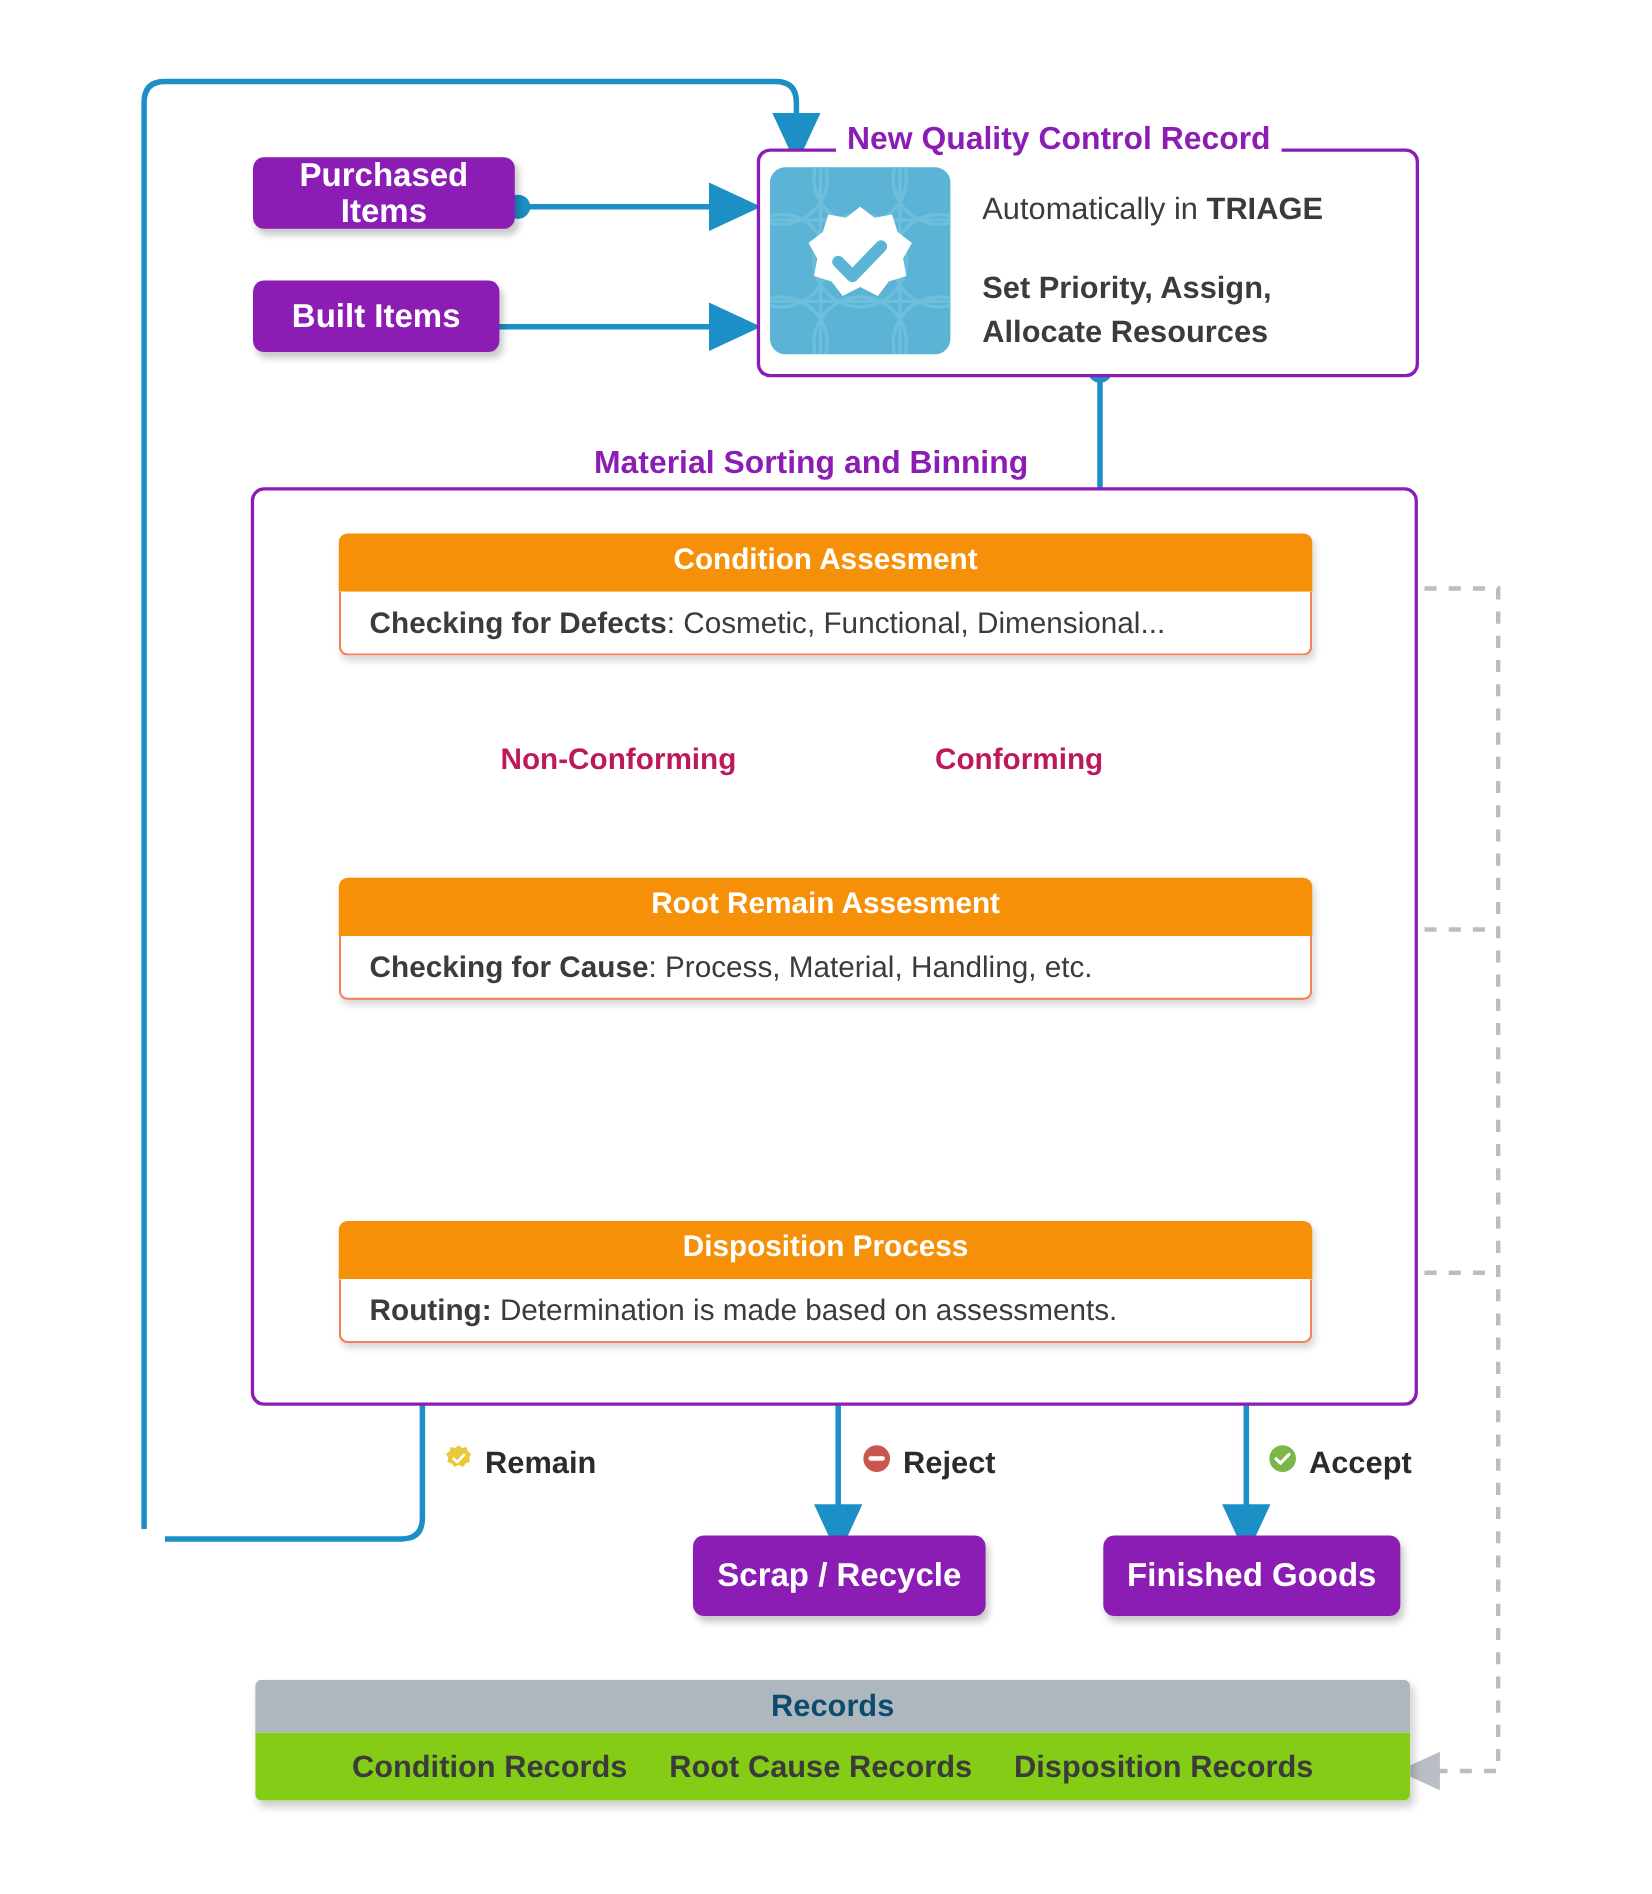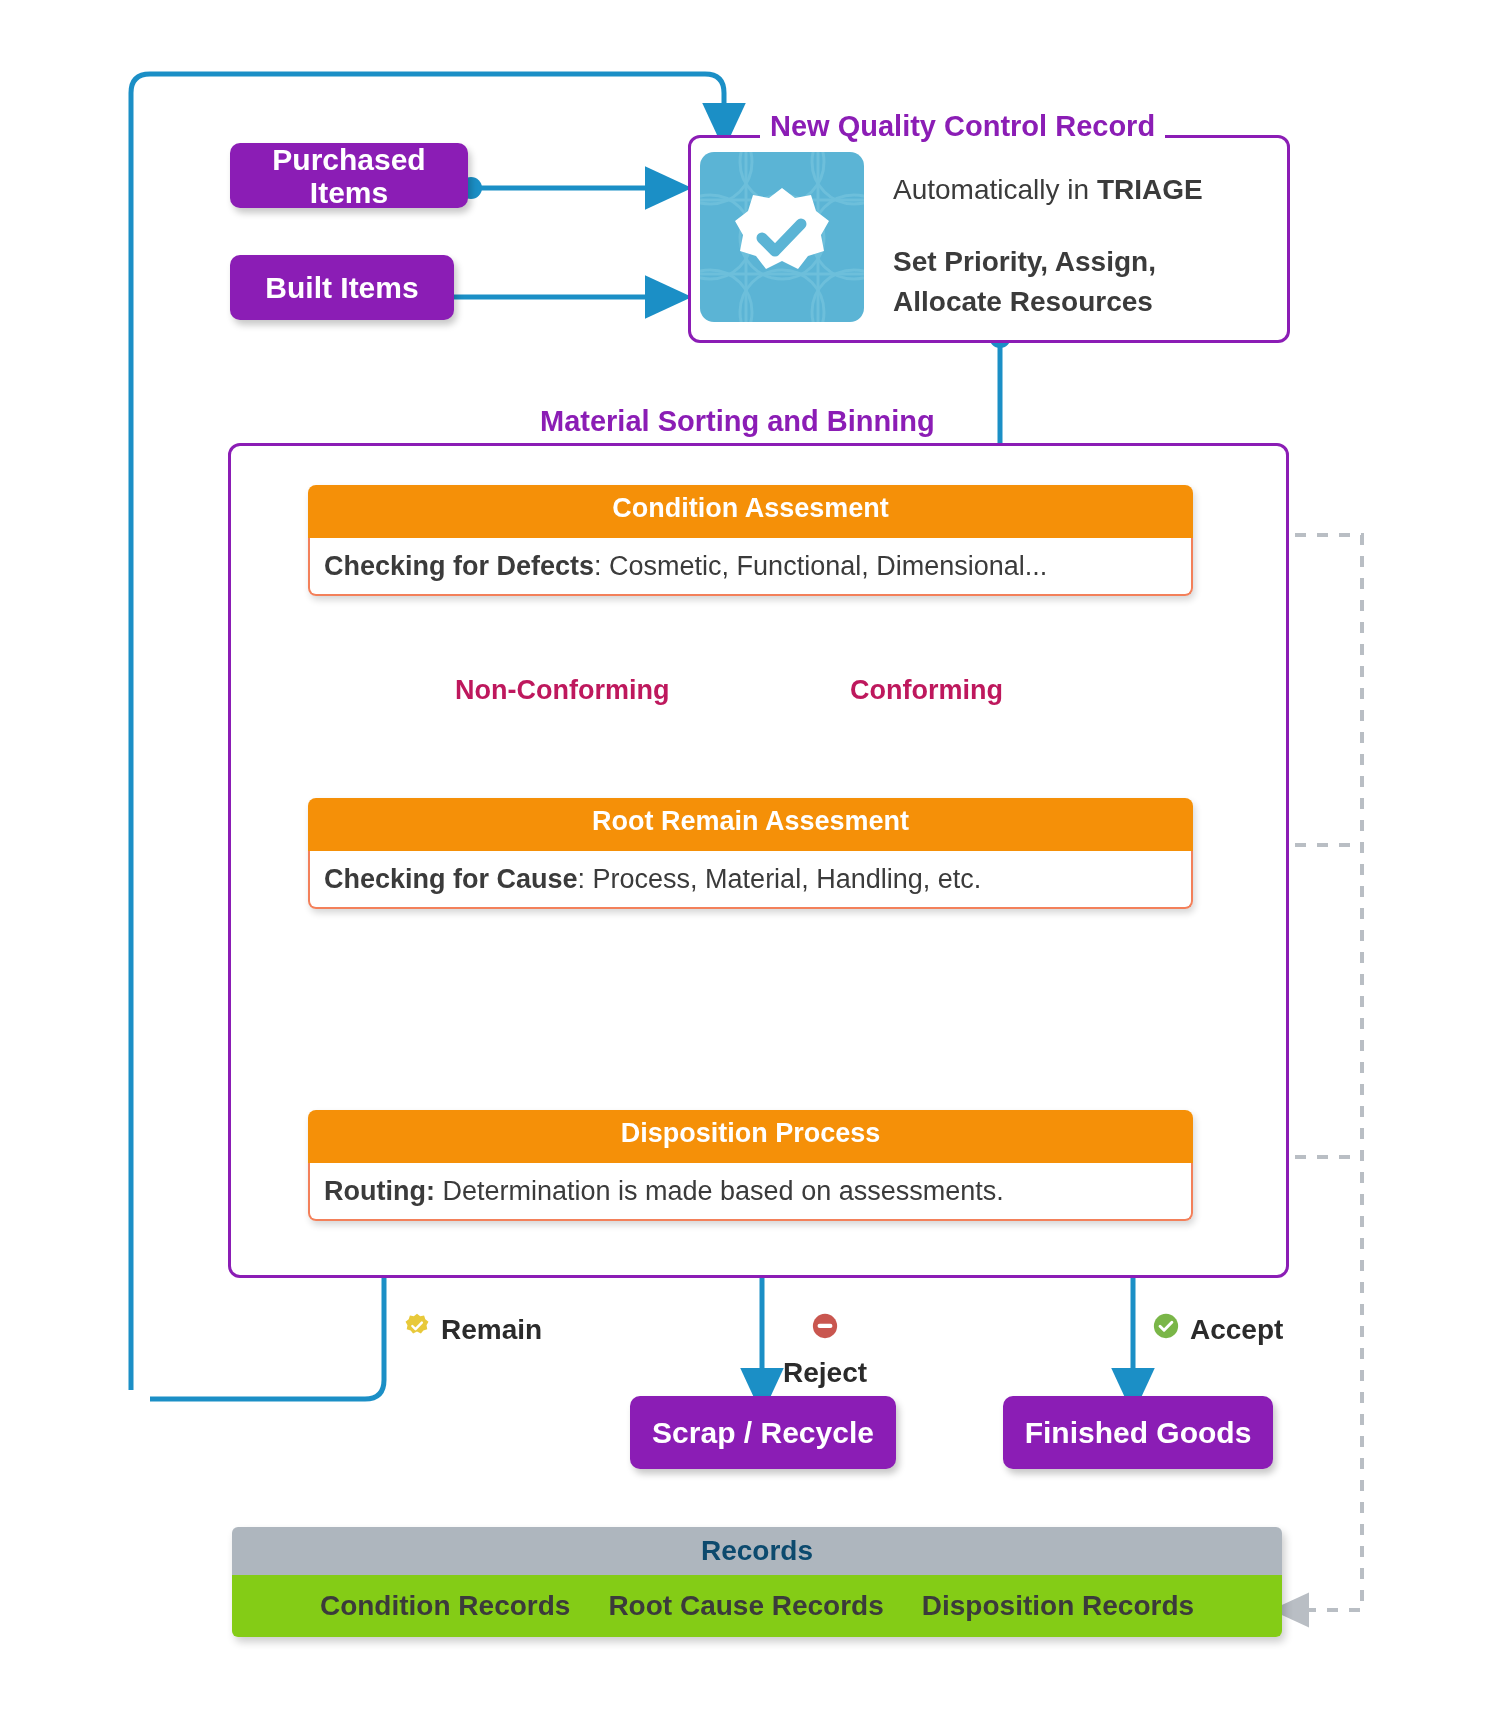--- a/index.html
+++ b/index.html
@@ -102,21 +102,21 @@
     text-align: center;
     border-radius: 8px 8px 0 0;
   }
   .stage-body {
     border: 2px solid #F3805A;
     border-top: none;
     border-radius: 0 0 8px 8px;
     height: 58px;
     display: flex;
     align-items: center;
-    padding-left: 14px;
+    padding-left: 26px;
     font-size: 27px;
     color: #3B3B3B;
     background: #ffffff;
     box-sizing: border-box;
   }
 
   
   .edge-label {
     position: absolute;
     color: #be185d;
@@ -288,21 +288,21 @@
   <div class="outcome" style="left:403px; top:1312px;">
     <span>
       <svg viewBox="0 0 30 30" width="28" height="28">
         <path d="M15,2 l3.4,2.6 l4.2,-0.8 l1.3,4.1 l3.4,2.6 l-2.1,3.7 l0.8,4.2 l-4.2,1.3 l-2.6,3.4 l-4.2,-2.1 l-4.2,2.1 l-2.6,-3.4 l-4.2,-1.3 l0.8,-4.2 l-2.1,-3.7 l3.4,-2.6 l1.3,-4.1 l4.2,0.8 z" fill="#E8C93A"></path>
         <path d="M10,15 l3.4,3.4 l6.8,-7" stroke="#ffffff" stroke-width="2.6" fill="none" stroke-linecap="round" stroke-linejoin="round"></path>
       </svg>
     </span>
     <span>Remain</span>
   </div>
 
-  <div class="outcome" style="left:783px; top:1312px;flex-direction:column;">
+  <div class="outcome" style="left:783px; top:1312px;">
     <span>
       <svg viewBox="0 0 30 30" width="28" height="28">
         <circle cx="15" cy="15" r="13" fill="#C9564F"></circle>
         <rect x="7" y="12.6" width="16" height="4.6" rx="2.3" fill="#ffffff"></rect>
       </svg>
     </span>
     <span>Reject</span>
   </div>
 
   <div class="outcome" style="left:1152px; top:1312px;">

